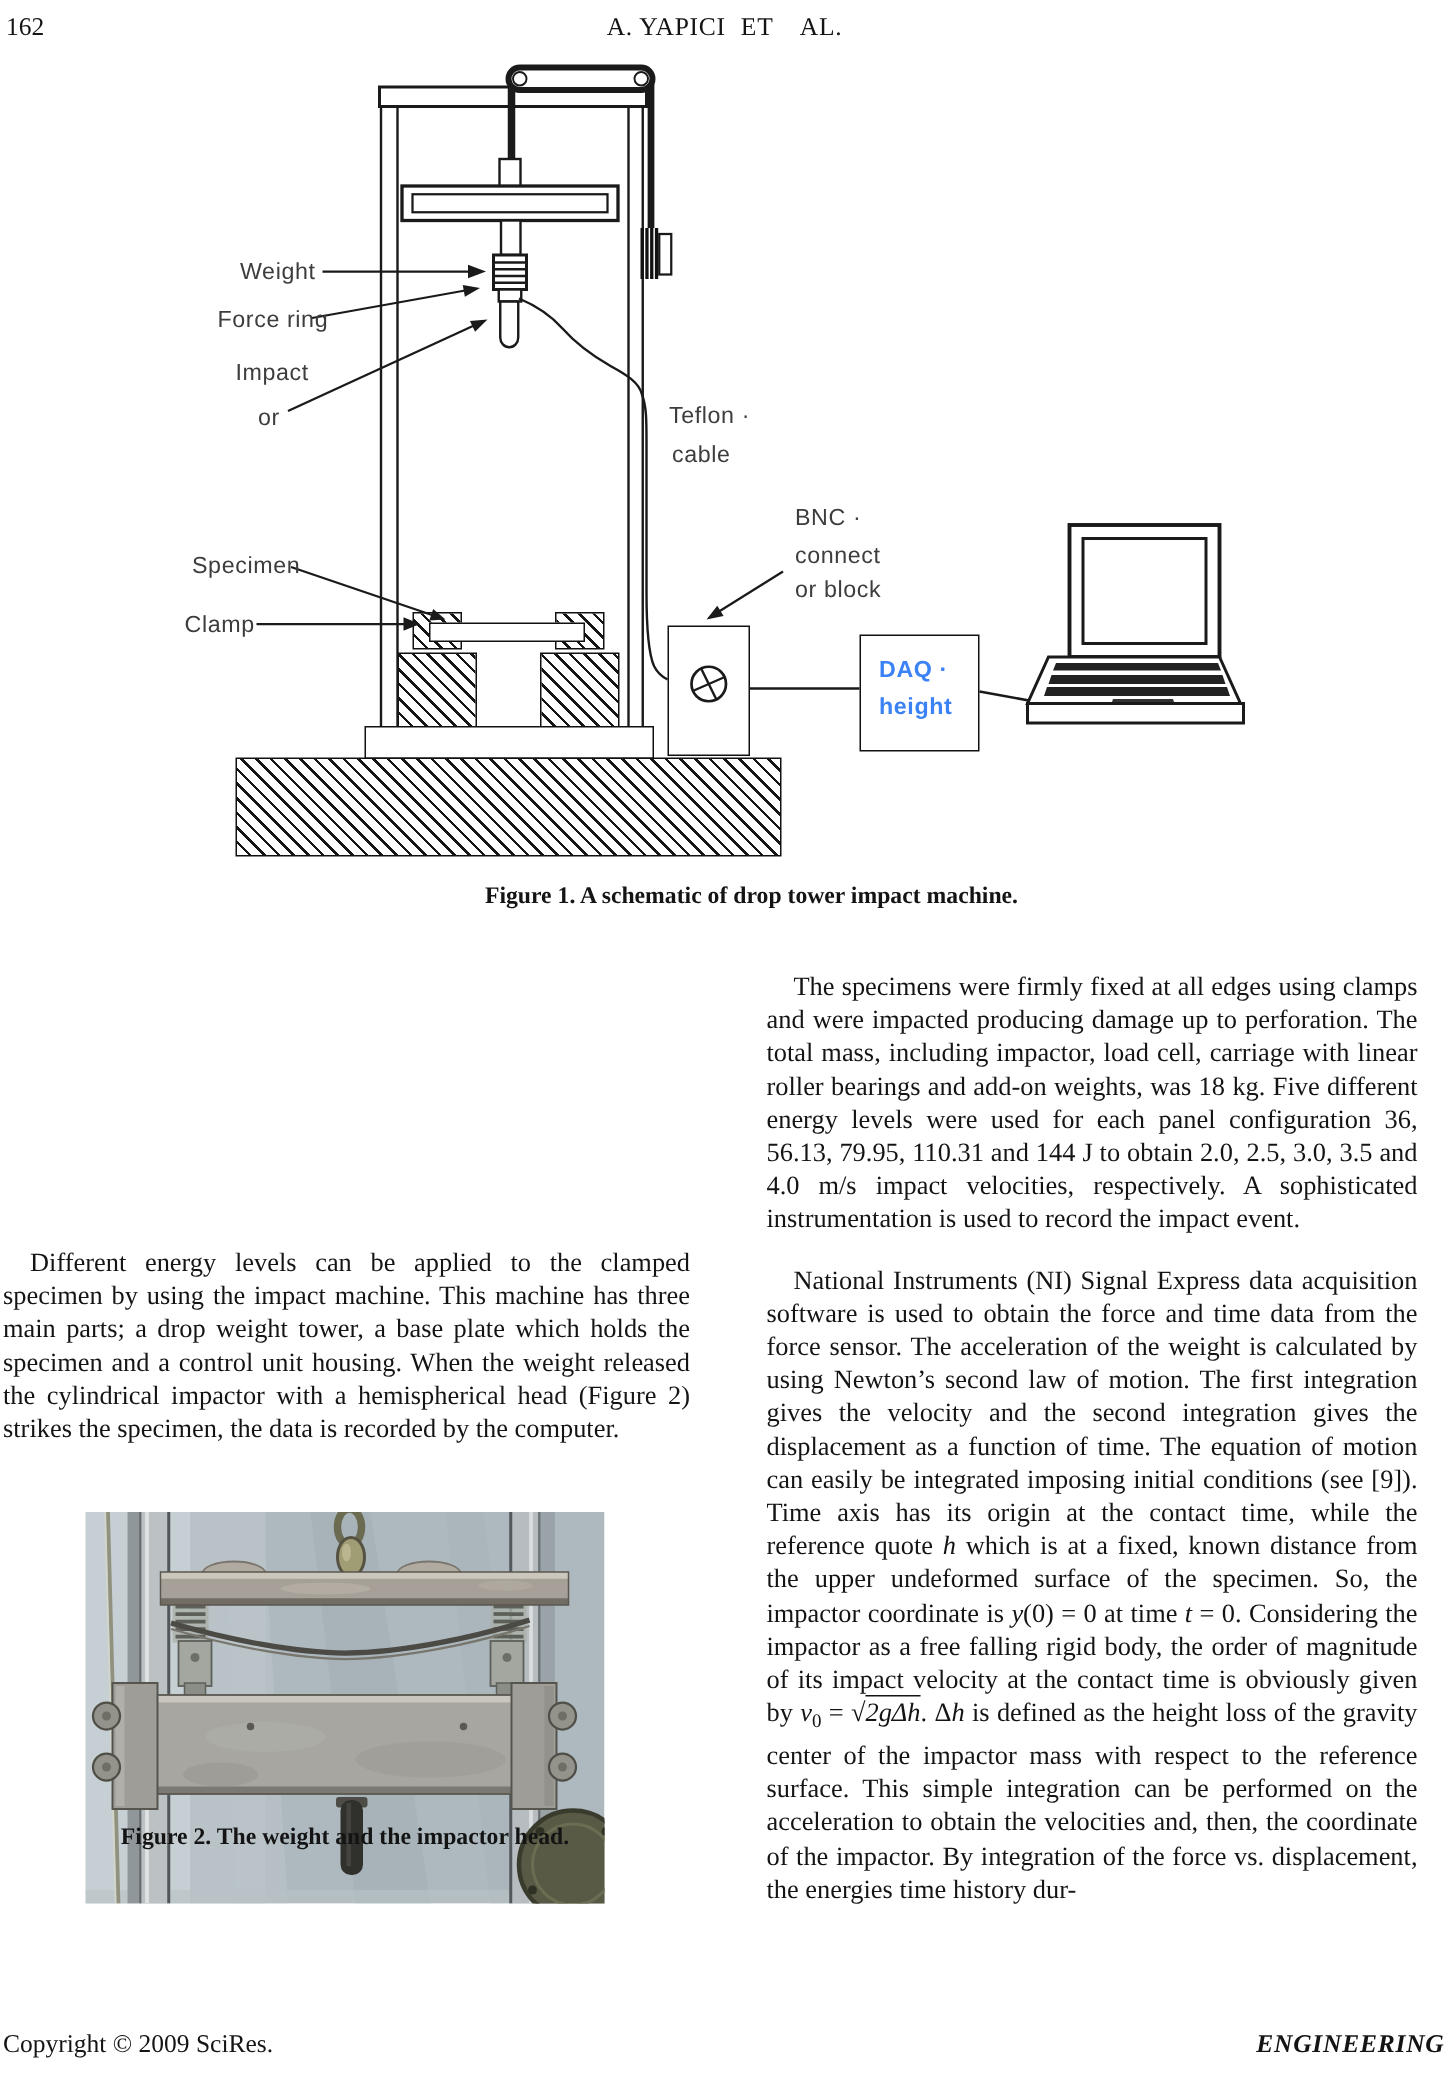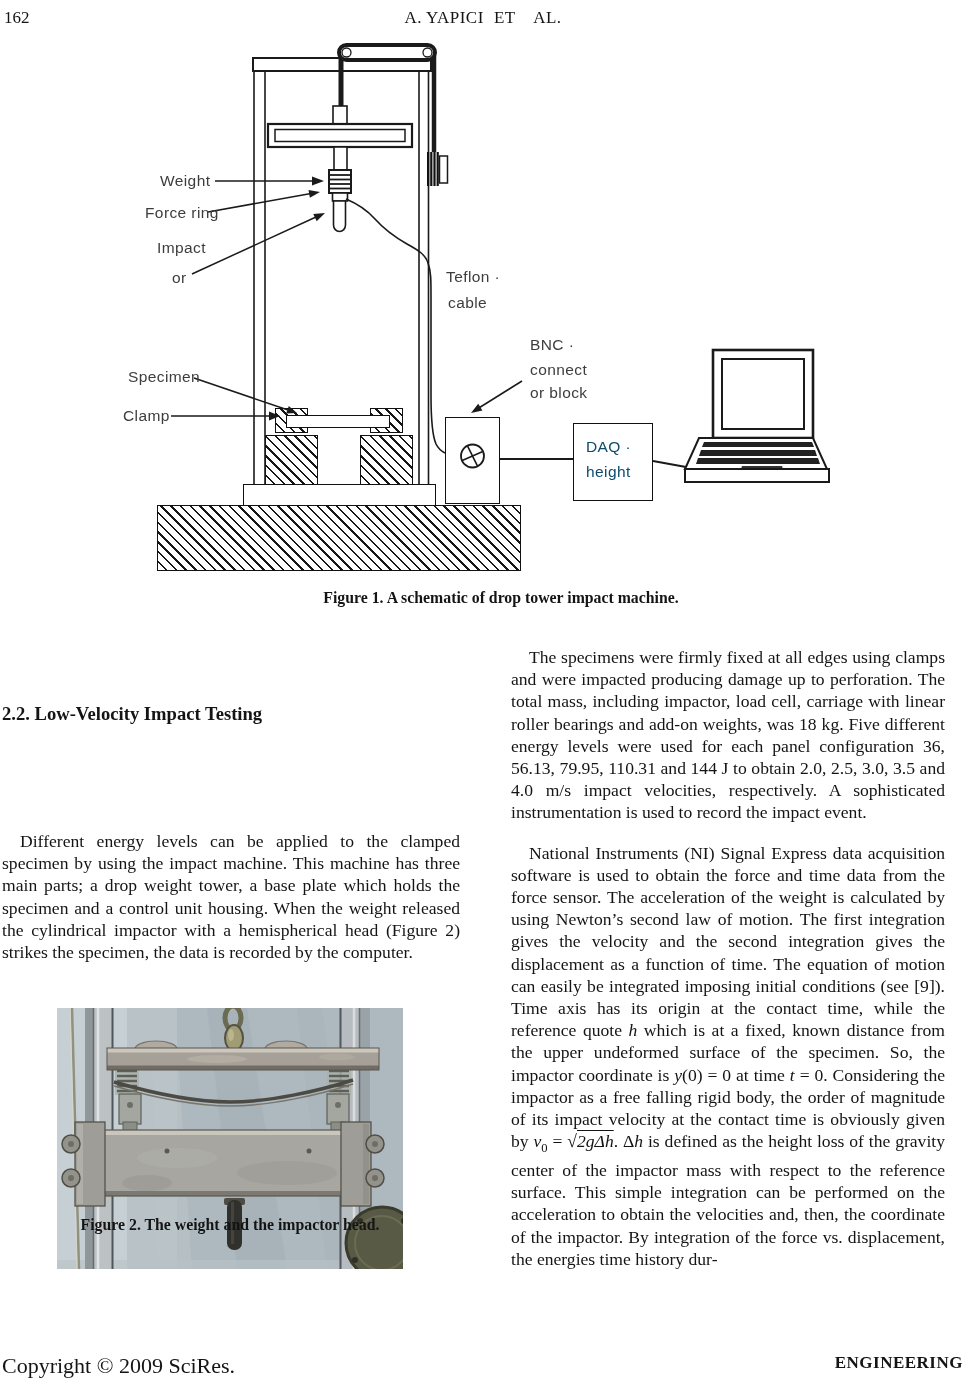--- a/index.html
+++ b/index.html
@@ -7,40 +7,40 @@
         font-family:"Liberation Serif",serif;color:#141414;}
   .abs{position:absolute;}
   .pagenum{left:4px;top:8px;font-size:17px;}
   .runhead{left:0;right:0;top:8px;text-align:center;font-size:17px;letter-spacing:.5px;}
   .runhead .etal{word-spacing:14px;margin-left:10px;}
   .fig1{left:115px;top:40px;width:736px;height:545px;}
   .hatch{position:absolute;box-sizing:border-box;border:1.6px solid #111;
          background:repeating-linear-gradient(45deg,#ffffff 0px,#ffffff 5.2px,#161616 5.2px,#161616 6.9px);}
   .whitebox{position:absolute;box-sizing:border-box;border:1.7px solid #111;background:#fff;}
   .daqbox{position:absolute;box-sizing:border-box;border:1.6px solid #111;background:#fff;
-          font-family:"Liberation Sans",sans-serif;font-size:15.5px;color:#0c4a6e;
-          padding:10px 0 0 12px;line-height:25px;letter-spacing:.4px;}
+          font-family:"Liberation Sans",sans-serif;font-size:15.5px;color:#3b82f6;
+          padding:10px 0 0 12px;line-height:25px;letter-spacing:.4px;font-weight:bold;}
   .figsvg{position:absolute;left:0;top:0;}
   .figlabel{font-family:"Liberation Sans",sans-serif;font-size:15.5px;fill:#3d3d3d;letter-spacing:.4px;}
   .cap{font-weight:bold;font-size:15.8px;text-align:center;}
   .cap1{left:0;right:0;top:589px;padding-left:36px;}
   .cap2{left:57px;width:346px;top:1216px;}
   .col{font-size:17.6px;line-height:22.2px;text-align:justify;}
   .lcol{left:2px;width:458px;}
   .rcol{left:493px;top:628px;width:470px;}
   .p1l{top:628px;} .headl{top:703px;font-size:18.6px;font-weight:bold;text-align:left;}
   .p2l{top:753px;} .p3l{top:830px;}
   .ind{text-indent:18px;}
   .rcol p{margin:18px;text-indent:18px;}
   .it{font-style:italic;}
   .sub{vertical-align:sub;font-size:.72em;}
   .rad{text-decoration:overline;font-style:italic;}
   .photo{left:57px;top:1008px;width:346px;height:261px;}
-  .footer-l{left:2px;top:1353px;font-size:22px;}
-  .footer-r{right:3px;top:1353px;font-size:17px;font-weight:bold;letter-spacing:.5px;}
+  .footer-l{left:2px;top:1353px;font-size:17px;}
+  .footer-r{right:3px;top:1353px;font-size:17px;font-weight:bold;font-style:italic;letter-spacing:.5px;}
 </style>
 </head>
 <body>
 
 <div class="page">
 
   <div class="abs pagenum">162</div>
   <div class="abs runhead">
     <span>A. YAPICI</span><span class="etal">ET AL.</span>
   </div>
@@ -157,21 +157,20 @@
         <text class="figlabel" x="415" y="335">connect</text>
         <text class="figlabel" x="415" y="358">or block</text>
         <text class="figlabel" x="13" y="342">Specimen</text>
         <text class="figlabel" x="8" y="381">Clamp</text>
       </g>
     </svg>
   </div>
 
   <div class="abs cap cap1">Figure 1. A schematic of drop tower impact machine.</div>
 
-  <div class="abs col lcol headl">2.2. Low-Velocity Impact Testing</div>
   <div class="abs col lcol p3l ind">Different energy levels can be applied to the clamped specimen by using the impact machine. This machine has three main parts; a drop weight tower, a base plate which holds the specimen and a control unit housing. When the weight released the cylindrical impactor with a hemispherical head (Figure 2) strikes the specimen, the data is recorded by the computer.</div>
 
   <div class="abs photo">
     <svg width="346" height="261" viewBox="0 0 346 261">
       <rect x="0" y="0" width="346" height="261" fill="#aeb9bf"></rect>
       <rect x="0" y="0" width="70" height="261" fill="#c6cfd3"></rect>
       <rect x="70" y="0" width="50" height="261" fill="#b8c2c7"></rect>
       <polygon points="150,0 190,0 230,261 180,261" fill="#a2aeb5" opacity="0.55"></polygon>
       <polygon points="240,0 265,0 300,261 270,261" fill="#a6b1b8" opacity="0.45"></polygon>
       <polygon points="95,40 120,30 135,261 100,261" fill="#bcc6ca" opacity="0.5"></polygon>

